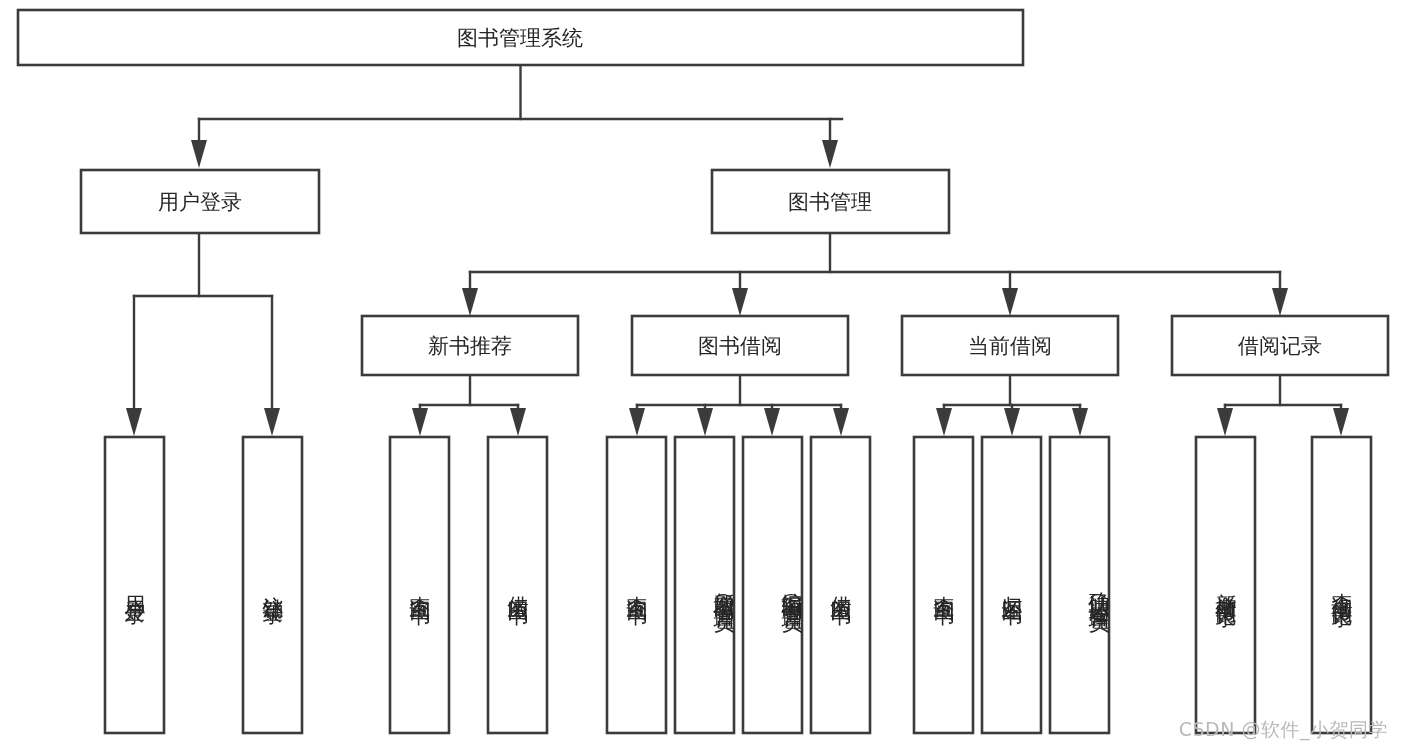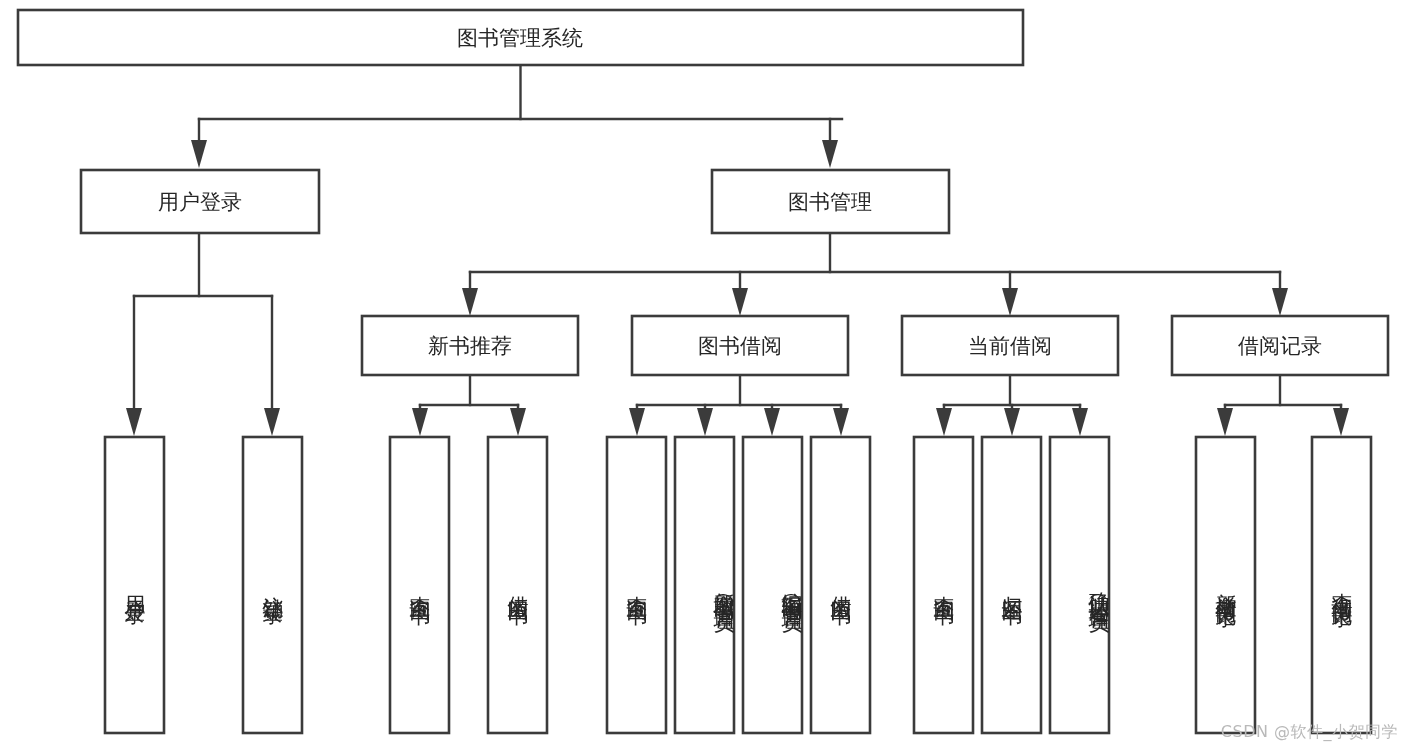--- a/index.html
+++ b/index.html
@@ -62,24 +62,24 @@
     text-align: center;
     display: flex;
     align-items: flex-start;
     justify-content: center;
   }
   .vlabel.centered {
     align-items: center;
   }
   .watermark {
     position: absolute;
-    right: 7px;
+    right: 17px;
     bottom: 4px;
     font-family: "DejaVu Sans", "Liberation Sans", sans-serif;
-    font-size: 16px;
+    font-size: 19px;
     color: #b9b9b9;
     white-space: nowrap;
     letter-spacing: 0.5px;
     text-align: right;
   }
 </style>
 </head>
 <body>
 
 <div id="diagram-root">

